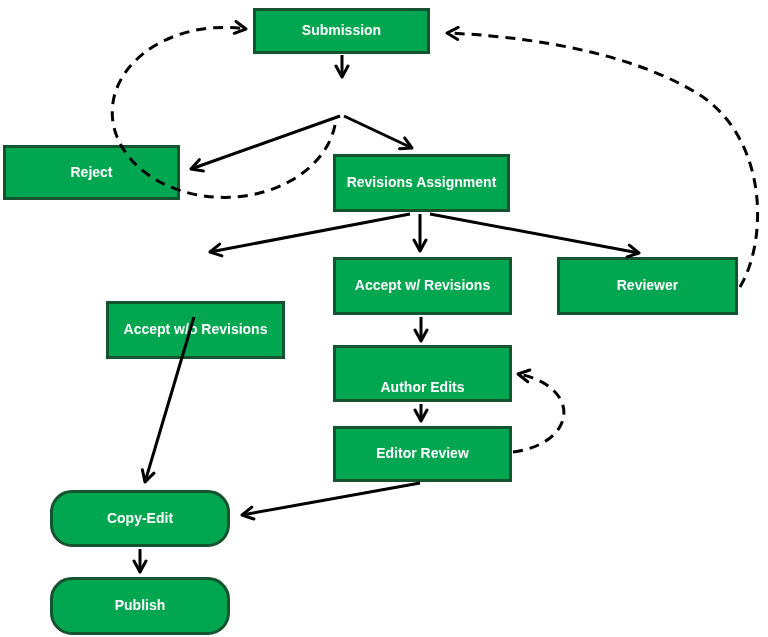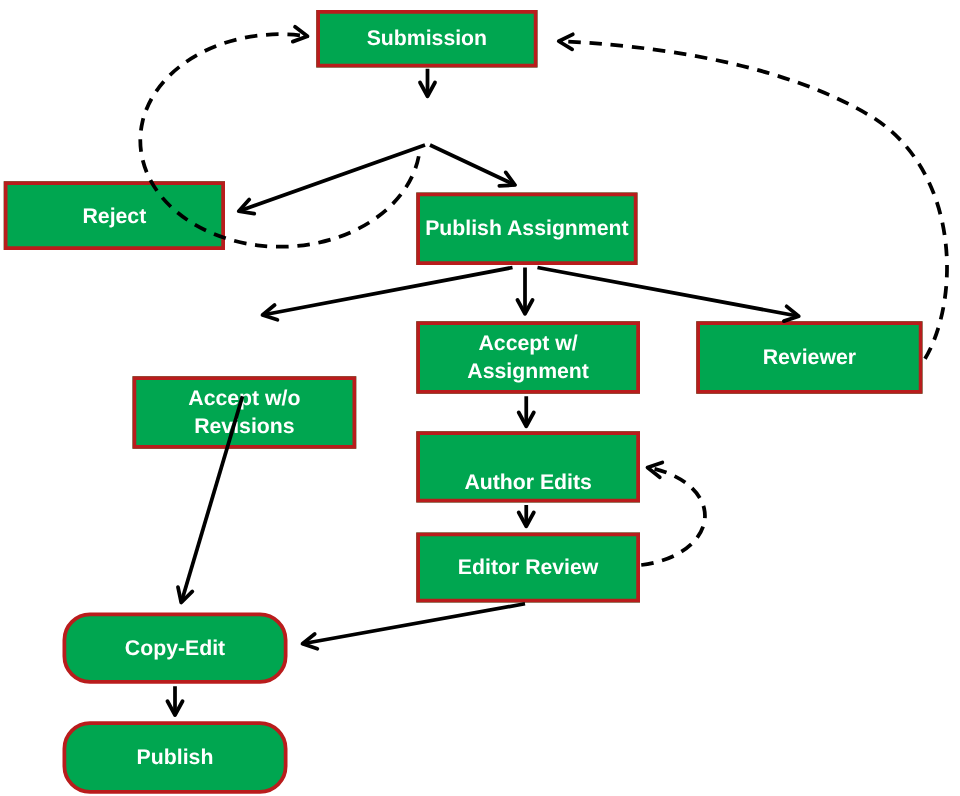--- a/index.html
+++ b/index.html
@@ -8,24 +8,24 @@
     width: 768px;
     height: 637px;
     background: #ffffff;
     font-family: "Liberation Sans", sans-serif;
     overflow: hidden;
   }
   .node {
     position: absolute;
     box-sizing: border-box;
     background: #00A650;
-    border: 3px solid #b91c1c;
+    border: 3px solid #14532d;
     color: #ffffff;
     font-weight: bold;
-    font-size: 17px;
+    font-size: 14px;
     line-height: 1.28;
     display: flex;
     align-items: center;
     justify-content: center;
     text-align: center;
     padding: 2px 4px;
   }
   
   #n-submission        { left: 253px; top: 8px;   width: 177px; height: 46px; }
   #n-exec-review       { left: 252px; top: 82px;  width: 178px; height: 32px; }
@@ -54,27 +54,27 @@
 
 <div id="canvas">
 
   <div class="node" id="n-submission">
     <span>Submission</span>
   </div>
   <div class="node" id="n-reject">
     <span>Reject</span>
   </div>
   <div class="node" id="n-reviewer-assignment">
-    <span>Publish Assignment</span>
+    <span>Revisions Assignment</span>
   </div>
   <div class="node" id="n-accept-wo">
     <span>Accept w/o Revisions</span>
   </div>
   <div class="node" id="n-accept-w">
-    <span>Accept w/ Assignment</span>
+    <span>Accept w/ Revisions</span>
   </div>
   <div class="node" id="n-resubmit">
     <span>Reviewer</span>
   </div>
   <div class="node" id="n-author-edits">
     <span>Author Edits</span>
   </div>
   <div class="node" id="n-editor-review">
     <span>Editor Review</span>
   </div>

